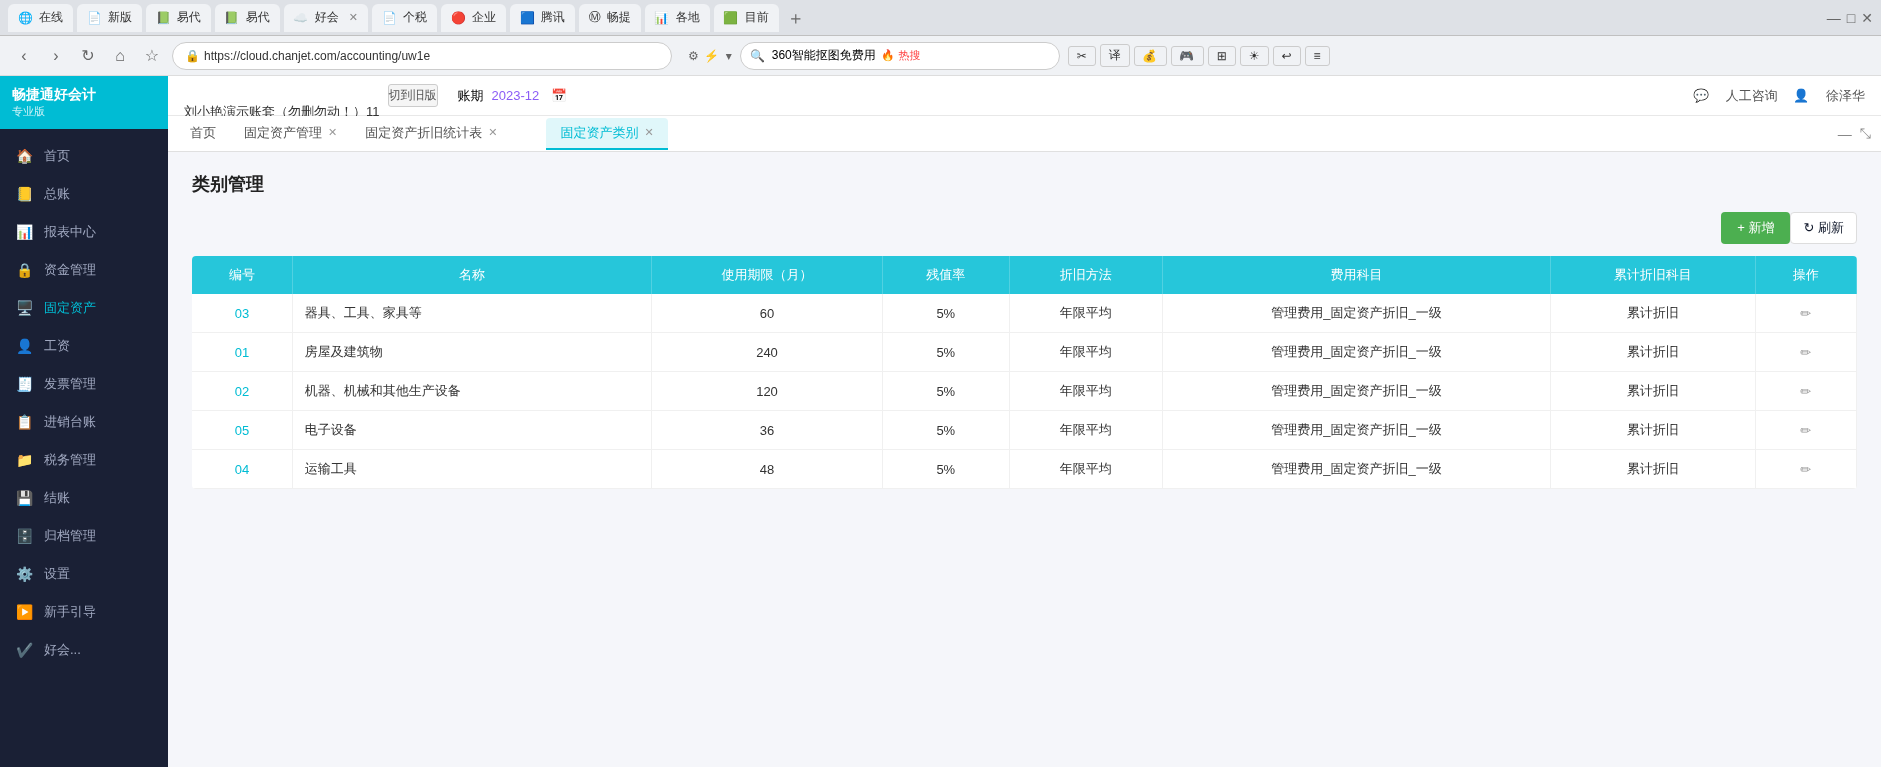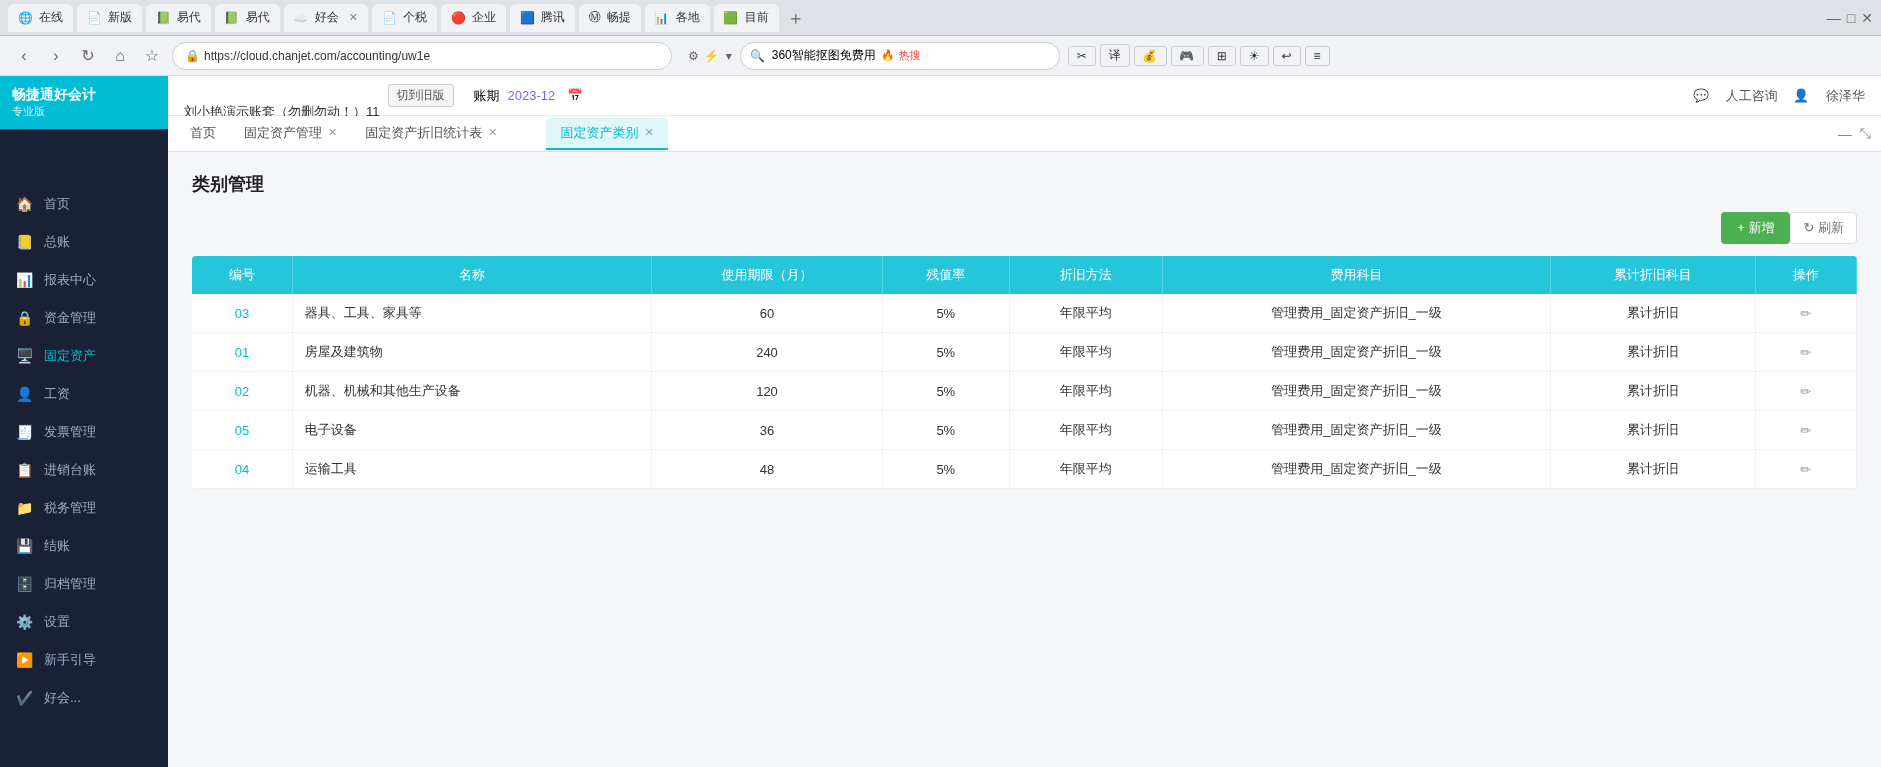--- a/index.html
+++ b/index.html
@@ -17,54 +17,54 @@
     .address-box .lock-icon { color: #4caf50; margin-right: 4px; }
     .search-box { flex: 1; max-width: 320px; height: 28px; background: #fff; border: 1px solid #ccc; border-radius: 14px; display: flex; align-items: center; padding: 0 10px; font-size: 12px; gap: 6px; }
     .browser-actions { display: flex; gap: 4px; align-items: center; }
     .action-btn { padding: 2px 8px; font-size: 12px; background: none; border: 1px solid #ccc; border-radius: 3px; cursor: pointer; color: #333; }
     .hot-tag { color: #ff4444; font-size: 11px; }
 
     
     .app-layout { display: flex; height: calc(767px - 76px); }
 
     
-    .sidebar { width: 168px; background: #1a2035; display: flex; flex-direction: column; height: 100%; flex-shrink: 0; gap: 48px; }
+    .sidebar { width: 168px; background: #1a2035; display: flex; flex-direction: column; height: 100%; flex-shrink: 0; }
     .sidebar-logo { background: #00bcd4; padding: 10px 12px; display: flex; align-items: center; gap: 8px; }
     .logo-text { color: #fff; font-size: 14px; font-weight: bold; }
     .logo-sub { color: rgba(255,255,255,0.8); font-size: 11px; }
     .sidebar-menu { flex: 1; overflow-y: auto; padding: 8px 0; }
     .sidebar-item { display: flex; align-items: center; gap: 10px; padding: 10px 16px; color: #a0a8c0; cursor: pointer; font-size: 13px; }
     .sidebar-item.active { color: #00bcd4; }
     .sidebar-item .s-icon { width: 18px; text-align: center; font-size: 14px; }
 
     
     .main-content { flex: 1; display: flex; flex-direction: column; background: #f5f6fa; overflow: hidden; }
 
     
     .top-bar { background: #fff; padding: 0 16px; height: 40px; display: flex; align-items: center; justify-content: space-between; border-bottom: 1px solid #e8e8e8; flex-shrink: 0; }
     .top-bar-left { display: flex; align-items: center; gap: 8px; font-size: 13px; }
     .company-name { color: #333; margin-top: 33px; }
     .top-bar-right { display: flex; align-items: center; gap: 16px; font-size: 13px; color: #555; }
-    .switch-btn { border: 1px solid #ccc; border-radius: 3px; padding: 2px 8px; font-size: 12px; cursor: pointer; color: #555; background: #f5f5f5; }
+    .switch-btn { border: 1px solid #ccc; border-radius: 3px; padding: 2px 0; font-size: 12px; cursor: pointer; color: #555; background: #f5f5f5; }
 
     
     .page-tabs { background: #fff; display: flex; align-items: center; padding: 0 8px; border-bottom: 1px solid #e0e0e0; height: 36px; flex-shrink: 0; }
     .page-tab { padding: 6px 14px; font-size: 13px; cursor: pointer; color: #555; border-bottom: 2px solid transparent; white-space: nowrap; display: flex; align-items: center; gap: 6px; }
     .page-tab.active { color: #00bcd4; border-bottom: 2px solid #00bcd4; background: #e0f7fa; border-radius: 4px 4px 0 0; margin-left: 35px; }
     .tab-close { font-size: 11px; color: #999; cursor: pointer; }
     .page-tab-actions { margin-left: auto; display: flex; gap: 4px; }
     .page-tab-action-btn { background: none; border: none; cursor: pointer; color: #888; font-size: 14px; padding: 2px; }
 
     
     .content-area { flex: 1; overflow-y: auto; padding: 20px 24px; }
     .page-title { font-size: 18px; font-weight: bold; color: #222; margin-bottom: 16px; }
 
     .toolbar { display: flex; justify-content: flex-end; gap: 0; margin-bottom: 12px; }
     .btn-add { background: #4caf50; color: #fff; border: none; border-radius: 4px; padding: 6px 16px; font-size: 13px; cursor: pointer; display: flex; align-items: center; gap: 4px; }
-    .btn-refresh { background: #fff; color: #737373; border: 1px solid #ddd; border-radius: 4px; padding: 6px 12px; font-size: 13px; cursor: pointer; display: flex; align-items: center; gap: 4px; }
+    .btn-refresh { background: #fff; color: #0f172a; border: 1px solid #ddd; border-radius: 4px; padding: 6px 12px; font-size: 13px; cursor: pointer; display: flex; align-items: center; gap: 4px; }
 
     
     .data-table { width: 100%; border-collapse: collapse; background: #fff; border-radius: 4px; overflow: hidden; }
     .data-table thead tr { background: #26c6da; color: #fff; }
     .data-table thead th { padding: 10px 12px; font-weight: normal; text-align: center; font-size: 13px; border-right: 1px solid rgba(255,255,255,0.2); }
     .data-table tbody tr { border-bottom: 1px solid #f0f0f0; }
     .data-table tbody td { padding: 10px 12px; text-align: center; font-size: 13px; color: #333; border-right: 1px solid #f0f0f0; }
     .data-table tbody td.name-col { text-align: left; }
     .data-table tbody td.code-col { color: #00bcd4; cursor: pointer; }
     .edit-btn { color: #999; cursor: pointer; font-size: 13px; }

